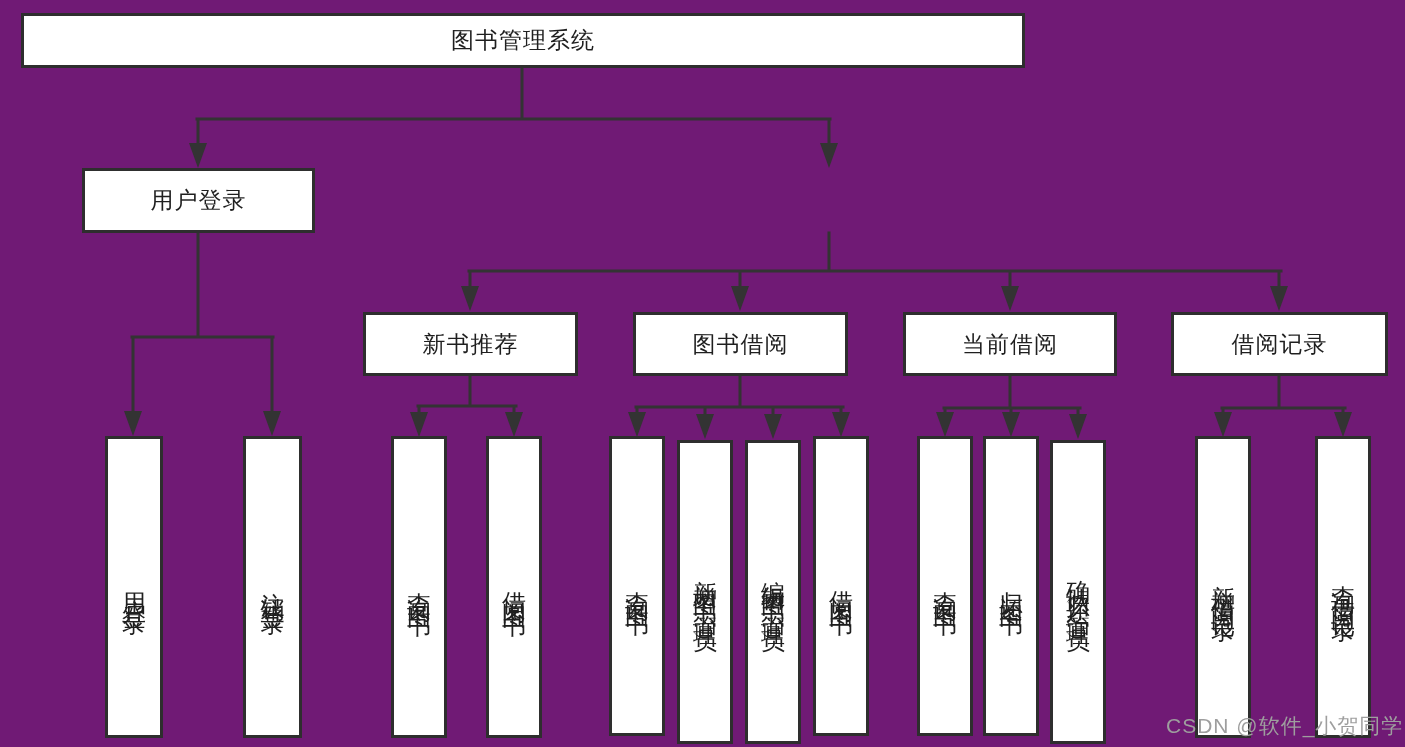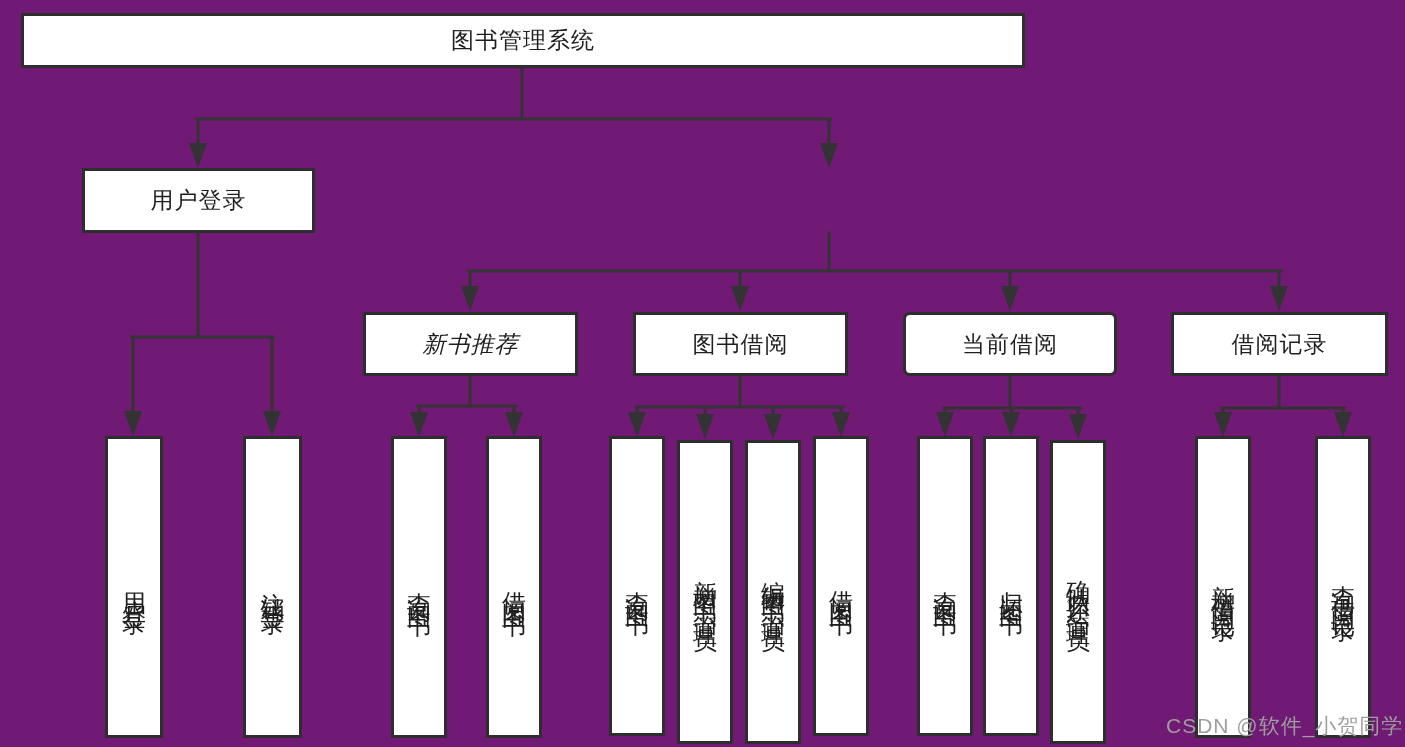--- a/index.html
+++ b/index.html
@@ -40,23 +40,23 @@
     font-size: 24px;
     writing-mode: vertical-rl;
     text-orientation: mixed;
     letter-spacing: 7px;
     line-height: 1;
   }
   
   .n-root  { left: 21px;   top: 13px;  width: 1004px; height: 55px; }
   .n-login { left: 82px;   top: 168px; width: 233px;  height: 65px; }
   .n-mgmt  { left: 713px;  top: 168px; width: 232px;  height: 65px; }
-  .n-l2-0  { left: 363px;  top: 312px; width: 215px;  height: 64px; font-style: italic; }
+  .n-l2-0  { left: 363px;  top: 312px; width: 215px;  height: 64px; }
   .n-l2-1  { left: 633px;  top: 312px; width: 215px;  height: 64px; text-align: right; }
-  .n-l2-2  { left: 903px;  top: 312px; width: 214px;  height: 64px; border-radius: 7px; }
+  .n-l2-2  { left: 903px;  top: 312px; width: 214px;  height: 64px; }
   .n-l2-3  { left: 1171px; top: 312px; width: 217px;  height: 64px; }
   
   .lf-0  { left: 105px;  top: 436px; width: 58px; height: 302px; }
   .lf-1  { left: 243px;  top: 436px; width: 59px; height: 302px; }
   .lf-2  { left: 391px;  top: 436px; width: 56px; height: 302px; }
   .lf-3  { left: 486px;  top: 436px; width: 56px; height: 302px; }
   .lf-4  { left: 609px;  top: 436px; width: 56px; height: 300px; }
   .lf-5  { left: 677px;  top: 440px; width: 56px; height: 304px; }
   .lf-6  { left: 745px;  top: 440px; width: 56px; height: 304px; }
   .lf-7  { left: 813px;  top: 436px; width: 56px; height: 300px; }

